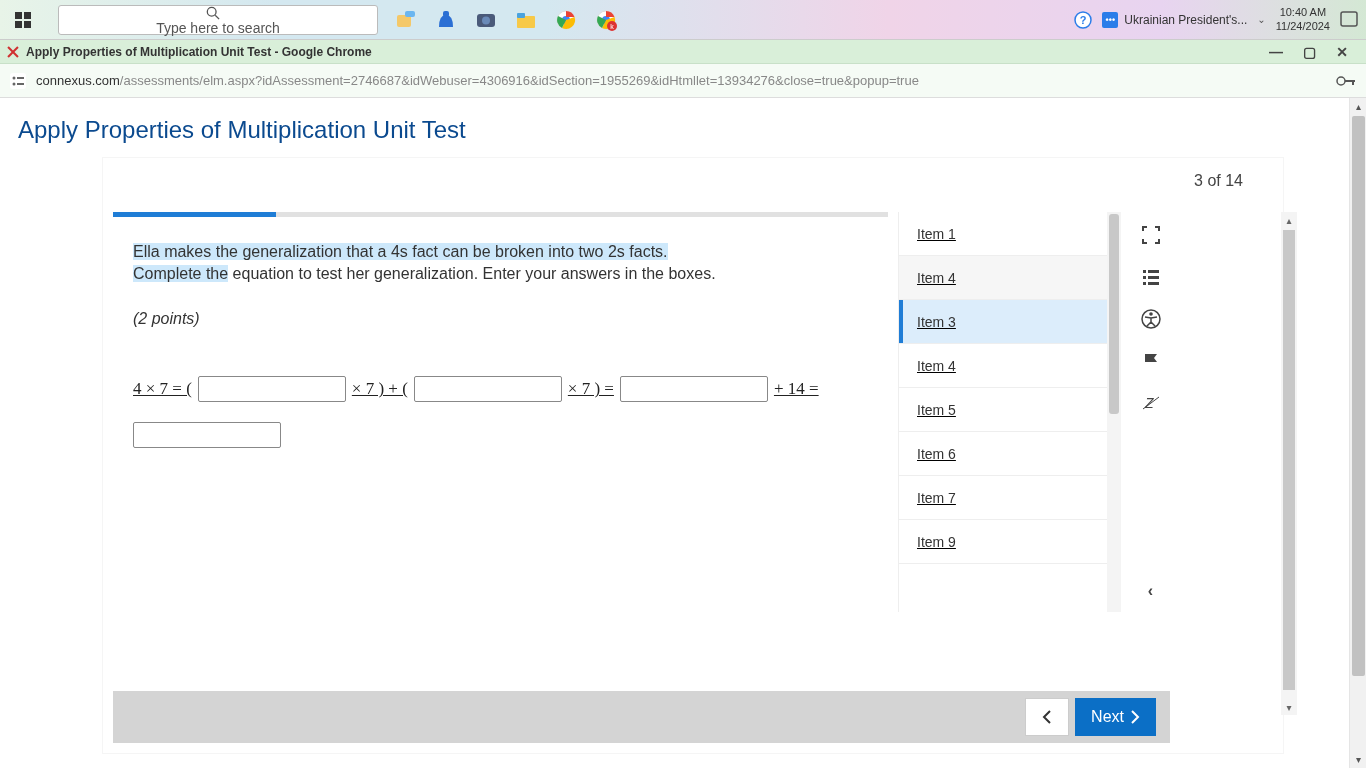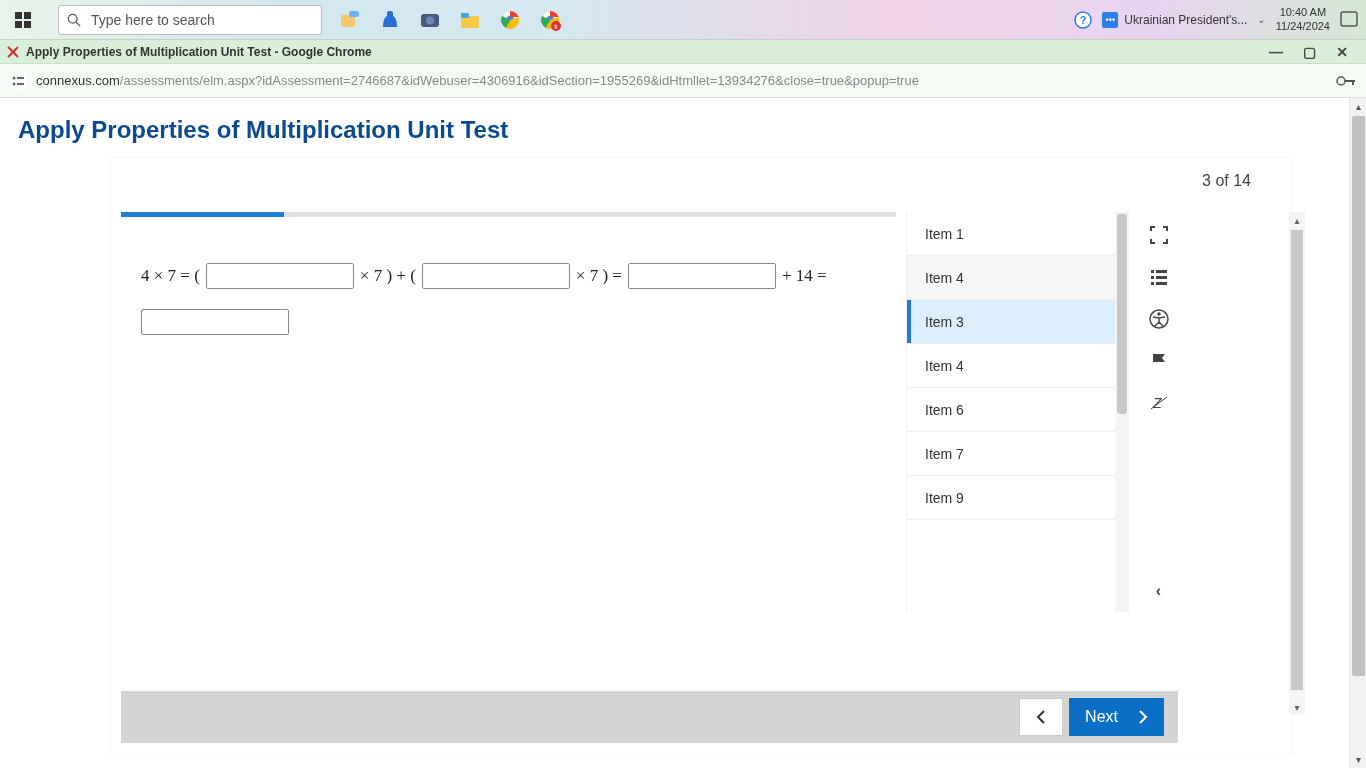--- a/index.html
+++ b/index.html
@@ -11,30 +11,31 @@
     background: linear-gradient(90deg, #e8f4e8 0%, #d4e8f0 20%, #d4e8f0 40%, #f0d4e8 65%, #e8d4f0 85%, #d4e8d4 100%);
     display: flex;
     align-items: center;
     padding: 0 8px;
     border-bottom: 1px solid #ccc;
   }
   .start-btn { width: 30px; height: 30px; display:flex; align-items:center; justify-content:center; }
   .win-icon { width: 16px; height: 16px; }
   .search-box {
     margin-left: 20px;
-    width: 264px;
+    width: 320px;
     height: 30px;
     background: #fff;
     border: 1px solid #bbb;
     border-radius: 3px;
     display: flex;
     align-items: center;
     padding: 0 8px;
     color: #555;
     font-size: 14px;
+    flex-direction: column;
   }
   .search-box .mag { margin-right: 10px; color: #555; }
   .taskbar-icons { display:flex; align-items:center; margin-left: 8px; }
   .taskbar-icons .ticon { width: 40px; height: 30px; display:flex; align-items:center; justify-content:center; }
   .taskbar-right { margin-left: auto; display:flex; align-items:center; gap: 10px; }
   .news-pill { display:flex; align-items:center; gap:6px; font-size:12px; color:#333; }
   .news-square { width:16px; height:16px; background:#2b7de9; border-radius:2px; display:flex; align-items:center; justify-content:center; color:#fff; font-size:9px; font-weight:bold;}
   .clock { text-align:center; font-size:11px; color:#333; line-height:1.2; }
   .chevd { font-size:10px; color:#555; }
 
@@ -74,53 +75,53 @@
     height: calc(768px - 40px - 24px - 34px);
     position:relative;
     background:#fff;
     overflow:hidden;
   }
   .page-scrollbar { position:absolute; right:0; top:0; width:17px; height:100%; background:#f1f1f1; border-left:1px solid #e5e5e5;}
   .page-scrollbar .thumb { position:absolute; left:2px; width:13px; background:#c1c1c1; border-radius:2px;}
   .page-scrollbar .arrow { position:absolute; left:0; width:17px; height:17px; display:flex; align-items:center; justify-content:center; font-size:10px; color:#555;}
 
   .page-title {
-    color:#0b4a8f; font-size: 24px; font-weight:bold; padding: 18px 16px 10px 18px;
+    color:#0b4a8f; font-size: 24px; font-weight:normal; padding: 18px 16px 10px 18px;
   }
 
   .assessment-shell {
-    position:absolute; left:111px; top:60px; width:1180px; height:595px;
+    position:absolute; left:103px; top:60px; width:1180px; height:595px;
     box-shadow: 0 0 0 1px rgba(0,0,0,.04);
     background:#fff;
   }
   .counter { position:absolute; top:14px; right:40px; font-size:16px; color:#444; }
 
   .content-area {
     position:absolute; left:10px; top:54px; width:775px; height:400px;
     background:#fff;
   }
   .progress-bar { height:5px; background:#e1e1e1; position:relative; }
   .progress-bar .fill { position:absolute; left:0; top:0; height:5px; background:#1f7dd6; }
 
   .question-body { padding: 24px 20px 0 20px; font-size:16px; color:#333; line-height:1.4; }
   .hl { background:#cde8fb; }
   .points { font-style:italic; margin-top:22px; }
 
-  .equation-row { margin-top:46px; padding-left:20px; display:flex; align-items:center; font-family: 'Cambria Math', 'Times New Roman', serif; font-size:17px; color:#222; flex-wrap:wrap; gap:6px;}
+  .equation-row { margin-top:46px; padding-left:20px; display:flex; align-items:center; font-family: 'Cambria Math', 'Times New Roman', serif; font-size:17px; color:#222; flex-wrap:wrap; gap:6px;text-decoration:underline;}
   .eq-input { width:148px; height:26px; border:1px solid #888; border-radius:2px; padding:0 4px; font-size:14px; }
   .eq-input-row2 { margin-top:20px; margin-left:20px; width:148px; height:26px; border:1px solid #888; border-radius:2px; }
 
   
   .item-list {
     position:absolute; left:795px; top:54px; width:223px; height:400px;
     border-left:1px solid #eee;
     overflow:hidden;
     background:#fff;
   }
-  .item-list-inner { position:absolute; left:0; top:0; right:14px; }
+  .item-list-inner { position:absolute; left:0; top:0; right:14px;text-decoration:underline; }
   .item-row { height:44px; border-bottom:1px solid #eee; display:flex; align-items:center; padding-left:18px; font-size:14px; color:#333; position:relative;}
   .item-row.active { background:#dcedfb; }
   .item-row.active::before { content:""; position:absolute; left:0; top:0; width:4px; height:100%; background:#1f7dd6;}
   .item-row:nth-child(2) { background:#f6f6f6; }
   .item-scroll { position:absolute; right:0; top:0; width:14px; height:100%; background:#f4f4f4;}
   .item-scroll .ithumb { position:absolute; left:2px; top:2px; width:10px; height:200px; background:#c8c8c8; border-radius:3px;}
 
   
   .tool-rail {
     position:absolute; left:1025px; top:54px; width:45px;
@@ -129,21 +130,21 @@
   .tool-rail .tool { width:22px; height:22px; color:#444; display:flex; align-items:center; justify-content:center;}
   .tool-rail .collapse { position:absolute; top:370px; font-size:16px; color:#444; font-weight:bold;}
 
   
   .nav-footer {
     position:absolute; left:10px; bottom:10px; right:113px; height:52px;
     background:#d4d4d4;
     display:flex; align-items:center; justify-content:flex-end; padding-right:14px; gap:6px;
   }
   .prev-btn { width:44px; height:38px; background:#fff; border:1px solid #ccc; display:flex; align-items:center; justify-content:center; color:#333;}
-  .next-btn { height:38px; padding:0 16px; background:#0b6fc6; color:#fff; display:flex; align-items:center; gap:20px; font-size:16px; border:none;}
+  .next-btn { height:38px; padding:0 16px; background:#0b6fc6; color:#fff; display:flex; align-items:center; gap:6px; font-size:16px; border:none;}
 
   
   .inner-scroll { position:absolute; left:1178px; top:54px; width:16px; height:503px; background:#f4f4f4;}
   .inner-scroll .arrow { position:absolute; left:0; width:16px; height:16px; display:flex; align-items:center; justify-content:center; font-size:10px; color:#666;}
   .inner-scroll .ithumb { position:absolute; left:2px; width:12px; background:#c8c8c8;}
 
   svg { display:block; }
 </style>
 </head>
 <body>
@@ -269,38 +270,44 @@
 <div class="page">
   <div class="page-title">Apply Properties of Multiplication Unit Test</div>
 
   <div class="assessment-shell">
     <div class="counter">3 of 14</div>
 
     <div class="content-area">
       <div class="progress-bar">
         <div class="fill" id="progress-fill" style="width: 21%;"></div>
       </div>
+      <div class="question-body">
+        <span class="hl">Ella makes the generalization that a 4s fact can be broken into two 2s facts.</span><br>
+        <span class="hl">Complete the</span><span> equation to test her generalization. Enter your answers in the boxes.</span>
+        <div class="points">(2 points)</div>
+      </div>
       <div class="equation-row">
         <span>4 × 7 = (</span>
         <input class="eq-input" style="">
         <span>× 7 ) + (</span>
         <input class="eq-input" style="">
         <span>× 7 )  =</span>
         <input class="eq-input" style="">
         <span>+ 14  =</span>
       </div>
       <input class="eq-input-row2" style="">
     </div>
 
     <div class="item-list">
       <div class="item-list-inner" id="item-list-inner">
           <div class="item-row">Item 1</div>
           <div class="item-row">Item 4</div>
           <div class="item-row active">Item 3</div>
           <div class="item-row">Item 4</div>
+          <div class="item-row">Item 5</div>
           <div class="item-row">Item 6</div>
           <div class="item-row">Item 7</div>
           <div class="item-row">Item 9</div>
         </div>
       <div class="item-scroll">
           <div class="ithumb"></div>
         </div>
     </div>
 
     <div class="tool-rail">

